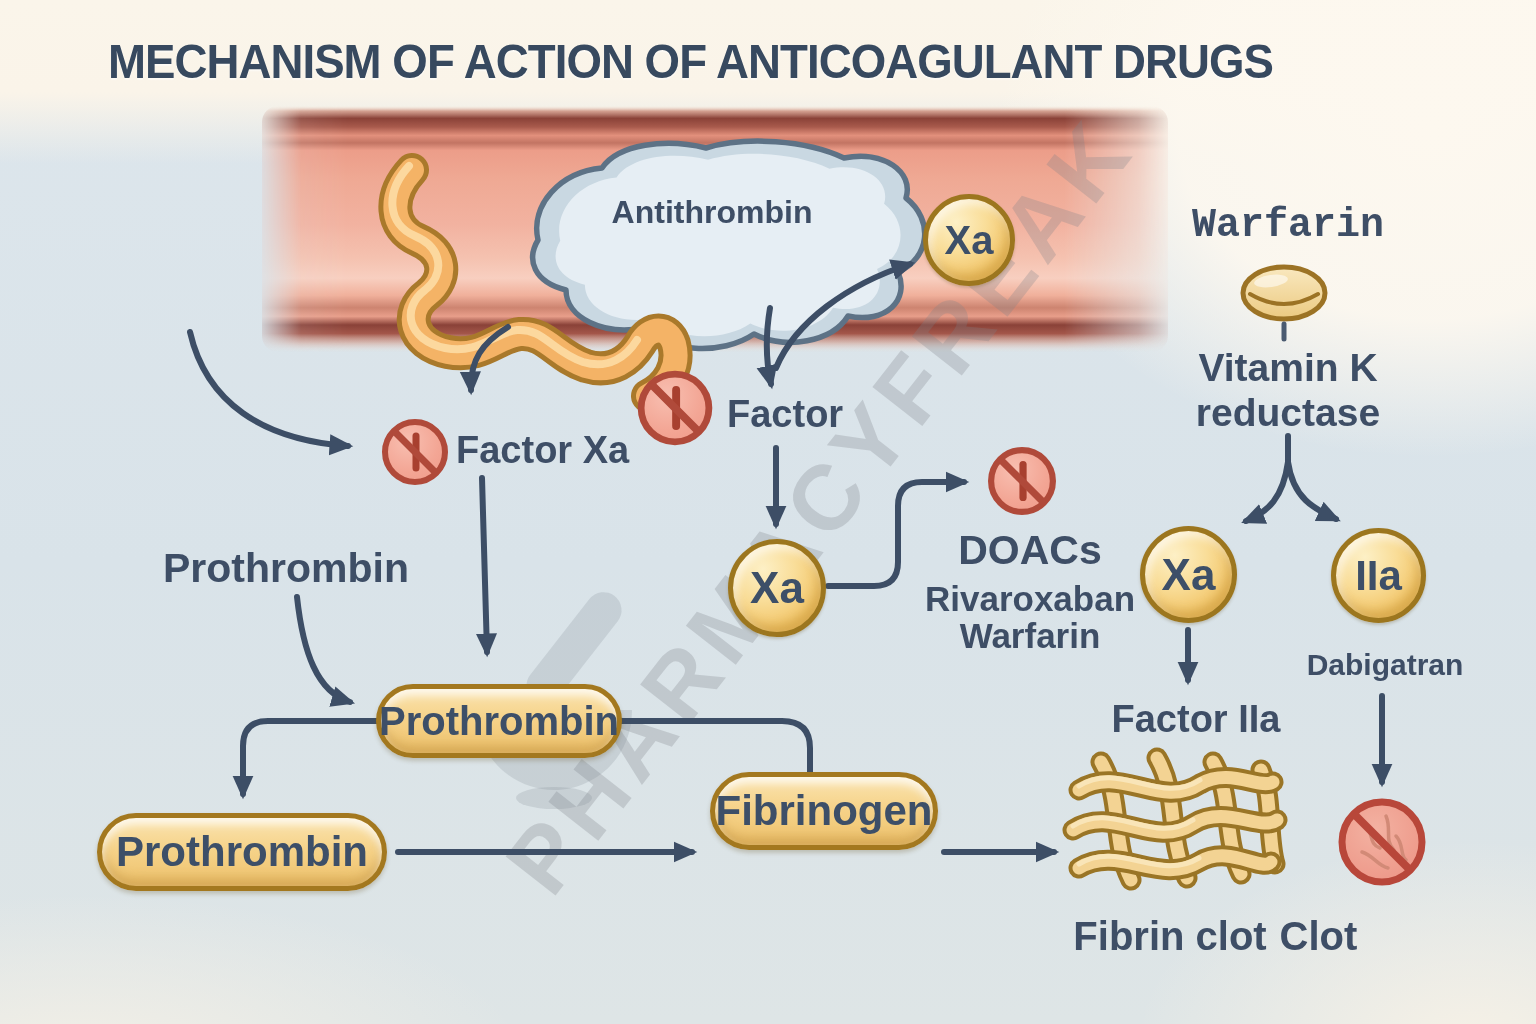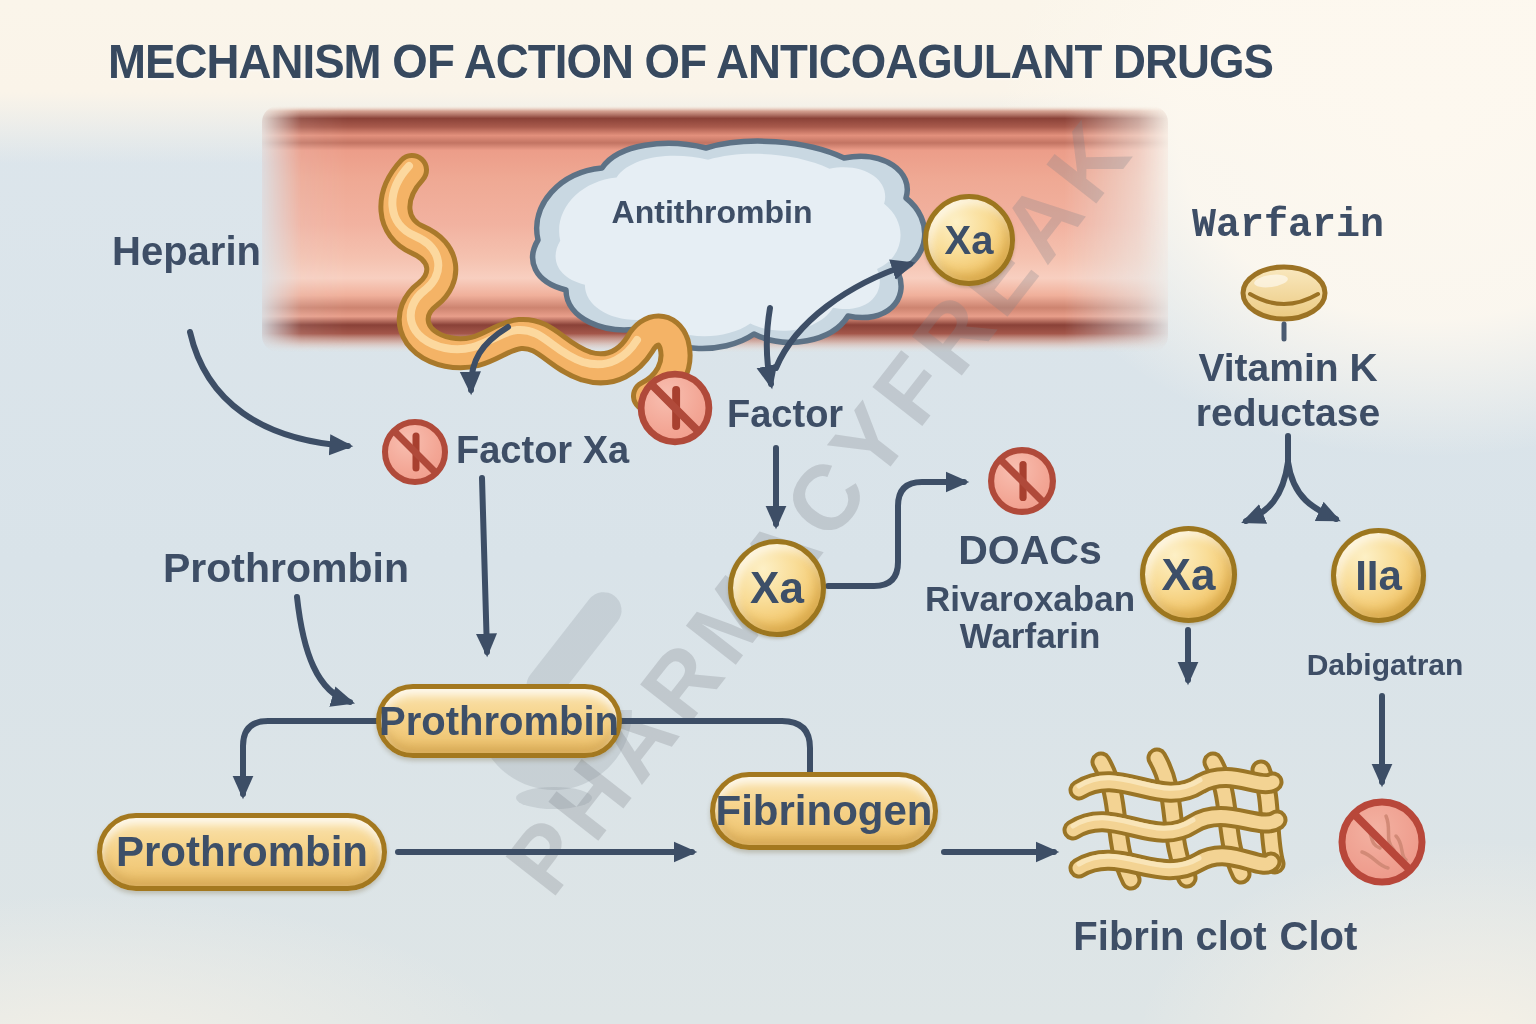--- a/index.html
+++ b/index.html
@@ -210,21 +210,20 @@
       <path d="M 378 721 L 268 721 Q 243 721 243 746 L 243 794" marker-end="url(#ah)"></path>
       <path d="M 620 721 L 782 721 Q 810 721 810 748 L 810 790" marker-end="url(#ah)"></path>
       <path d="M 398 852 L 692 852" marker-end="url(#ah)"></path>
       <path d="M 944 852 L 1054 852" marker-end="url(#ah)"></path>
       <path d="M 1284 324 L 1284 339" stroke-width="5" stroke="#4a5a70"></path>
     </g>
   </svg>
 
   <div class="label" id="title">MECHANISM OF ACTION OF ANTICOAGULANT DRUGS</div>
 
-  <div class="label" style="left:112px;top:228px;font-size:40px;">Heparin</div>
 
   <div class="label center" style="left:540px;top:179px;width:344px;font-size:32px;margin-top:15px;">
     <div>Antithrombin</div>
   </div>
 
   <div class="gc" style="left:923px;top:194px;width:92px;height:92px;font-size:40px;">
     <span>Xa</span>
   </div>
 
   <div class="label center" style="left:1192px;top:203px;width:190px;font-size:40px;font-family:Liberation Mono, monospace;">Warfarin</div>
@@ -244,20 +243,21 @@
   <div class="label center" style="left:895px;top:579px;width:270px;font-size:35px;">Rivaroxaban</div>
   <div class="label center" style="left:895px;top:616px;width:270px;font-size:35px;">Warfarin</div>
 
   <div class="gc" style="left:1140px;top:526px;width:97px;height:97px;font-size:44px;">
     <span>Xa</span>
   </div>
   <div class="gc" style="left:1331px;top:528px;width:95px;height:95px;font-size:42px;">
     <span>IIa</span>
   </div>
 
+  <div class="label center" style="left:1096px;top:697px;width:200px;font-size:38px;">Factor IIa</div>
   <div class="label center" style="left:1280px;top:648px;width:210px;font-size:30px;">Dabigatran</div>
 
   <div class="label" style="left:163px;top:545px;font-size:41px;">Prothrombin</div>
 
   <div class="pbox" style="left:376px;top:684px;width:246px;height:74px;font-size:40px;">
     <span>Prothrombin</span>
   </div>
   <div class="pbox" style="left:97px;top:813px;width:290px;height:78px;font-size:42px;">
     <span>Prothrombin</span>
   </div>

